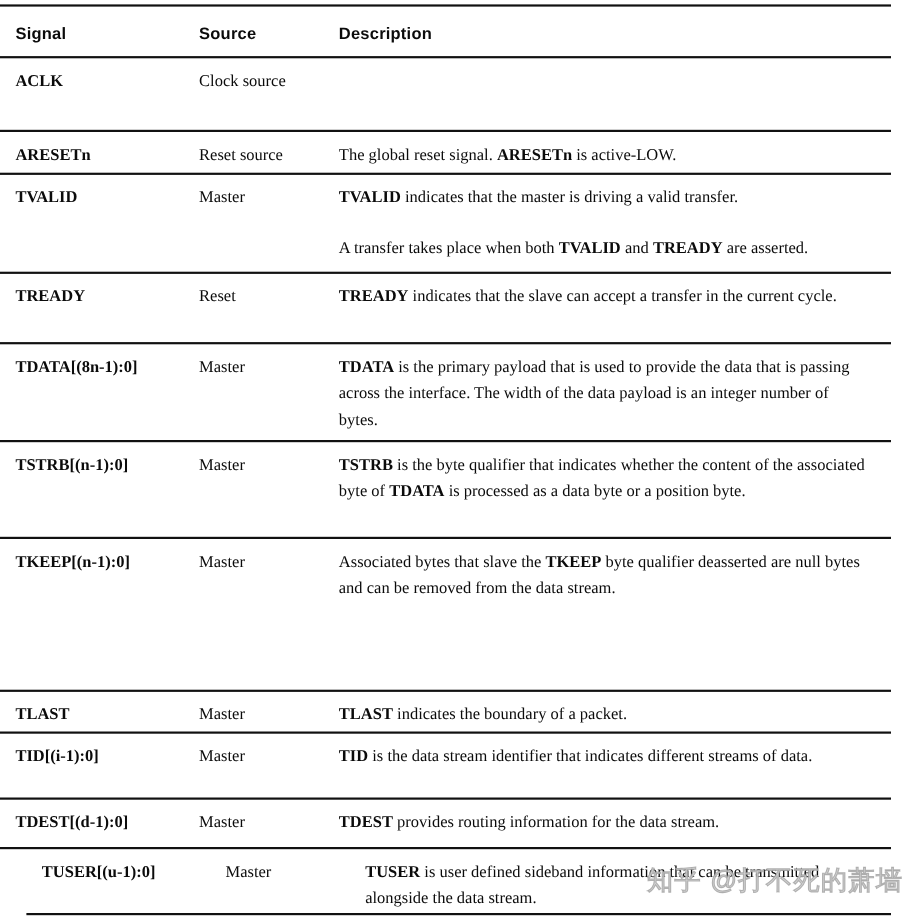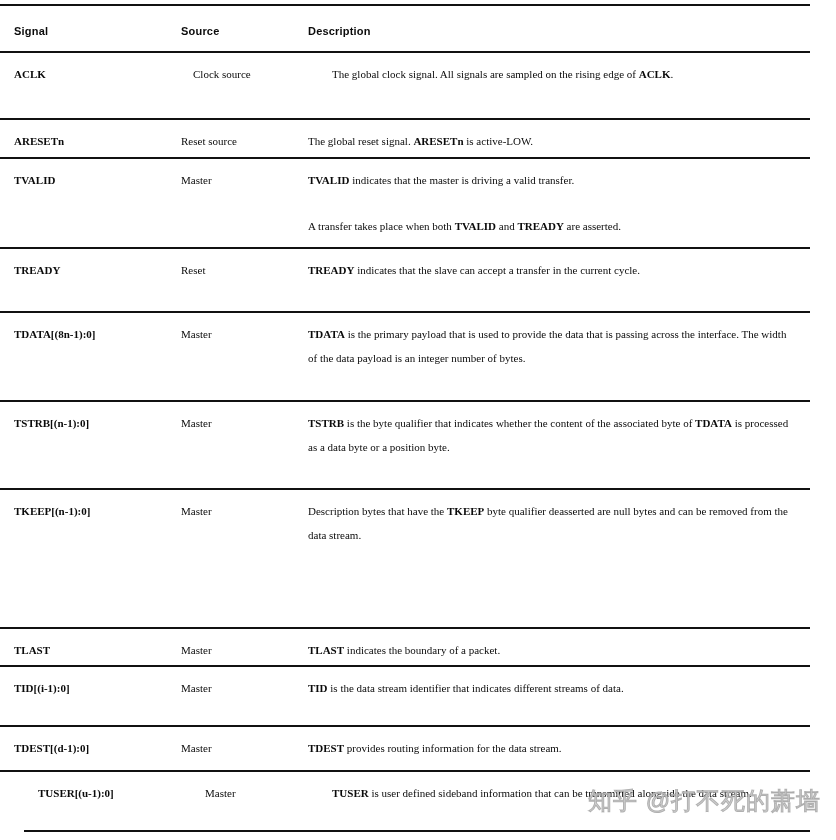--- a/index.html
+++ b/index.html
@@ -31,33 +31,33 @@
   .row.header {
     font-family: "Liberation Sans", "DejaVu Sans", sans-serif;
     font-weight: 700;
     font-size: 17.5px;
     min-height: 47px;
     padding-top: 13px;
     letter-spacing: 0.2px;
   }
 
   
-  .r0  { min-height: 67px; gap: 12px; }
+  .r0  { min-height: 67px; }
   .r1  { min-height: 39px; }
   .r2  { min-height: 90px; }
   .r3  { min-height: 64px; }
   .r4  { min-height: 89px; }
   .r5  { min-height: 88px; }
   .r6  { min-height: 139px; }
   .r7  { min-height: 38px; }
   .r8  { min-height: 60px; }
   .r9  { min-height: 45px; }
   .r10 { min-height: 60px; border-bottom: 2px solid #111; margin-left: 24px; }
 
-  .cell { font-size: 11px; line-height: 24px; }
+  .cell { font-size: 15px; line-height: 24px; }
   .cell.signal { font-weight: 700; }
   .cell.desc p + p { margin-top: 22px; }
   .cell.desc b { font-weight: 700; }
 
   .watermark {
     position: absolute;
     left: 588px;
     top: 786px;
     width: 248px;
     font-family: "Liberation Sans", "DejaVu Sans", sans-serif;
@@ -76,23 +76,20 @@
 <div class="table-wrap">
   <div class="row header">
     <div class="cell">Signal</div>
     <div class="cell">Source</div>
     <div class="cell">Description</div>
   </div>
   <div id="table-body">
       <div class="row r0">
         <div class="cell signal">ACLK</div>
         <div class="cell source">Clock source</div>
-        <div class="cell desc">
-          <p><span>The global clock signal. All signals are sampled on the rising edge of </span><b>ACLK</b><span>.</span></p>
-        </div>
       </div>
       <div class="row r1">
         <div class="cell signal">ARESETn</div>
         <div class="cell source">Reset source</div>
         <div class="cell desc">
           <p><span>The global reset signal. </span><b>ARESETn</b><span> is active-LOW.</span></p>
         </div>
       </div>
       <div class="row r2">
         <div class="cell signal">TVALID</div>
@@ -120,21 +117,21 @@
         <div class="cell signal">TSTRB[(n-1):0]</div>
         <div class="cell source">Master</div>
         <div class="cell desc">
           <p><b>TSTRB</b><span> is the byte qualifier that indicates whether the content of the associated byte of </span><b>TDATA</b><span> is processed as a data byte or a position byte.</span></p>
         </div>
       </div>
       <div class="row r6">
         <div class="cell signal">TKEEP[(n-1):0]</div>
         <div class="cell source">Master</div>
         <div class="cell desc">
-          <p><span>Description bytes that have the </span><b>TKEEP</b><span> byte qualifier deasserted are null bytes and can be removed from the data stream.</span></p>
+          <p><span>Associated bytes that slave the </span><b>TKEEP</b><span> byte qualifier deasserted are null bytes and can be removed from the data stream.</span></p>
         </div>
       </div>
       <div class="row r7">
         <div class="cell signal">TLAST</div>
         <div class="cell source">Master</div>
         <div class="cell desc">
           <p><b>TLAST</b><span> indicates the boundary of a packet.</span></p>
         </div>
       </div>
       <div class="row r8">

